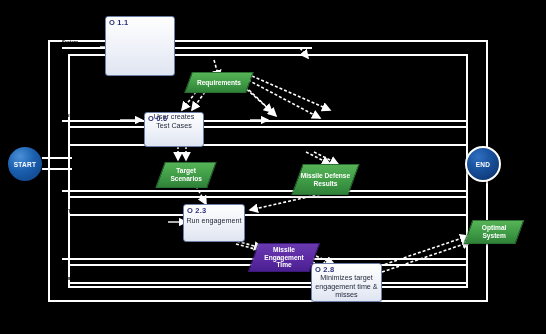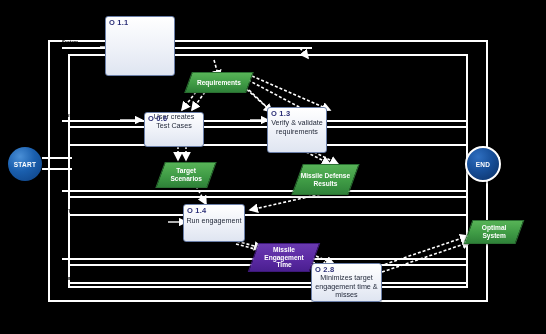--- a/index.html
+++ b/index.html
@@ -147,27 +147,23 @@
 
   <div class="proc" style="left:105px;top:16px;width:68px;height:58px;">
     <span class="pid">O 1.1</span>
   </div>
 
   <div class="proc" style="left:144px;top:112px;width:58px;height:33px;">
     <span class="pid">O 0.6</span>
     <span class="ptext" style="">User creates Test Cases</span>
   </div>
 
-  <div class="proc" style="left:267px;top:107px;width:58px;height:44px;">
-    <span class="pid">O 1.3</span>
-    <span class="ptext" style="margin-top:11px;">Verify &amp; validate requirements</span>
-  </div>
 
   <div class="proc" style="left:183px;top:204px;width:60px;height:36px;">
-    <span class="pid">O 1.4</span>
+    <span class="pid">O 2.3</span>
     <span class="ptext" style="margin-top:12px;">Run engagement</span>
   </div>
 
   <div class="proc" style="left:311px;top:263px;width:69px;height:37px;">
     <span class="pid">O 2.8</span>
     <span class="ptext" style="margin-top:10px;">Minimizes target engagement time &amp; misses</span>
   </div>
 
   <div class="dataobj green" style="left:188px;top:72px;width:60px;height:19px;">
     <span>Requirements</span>

